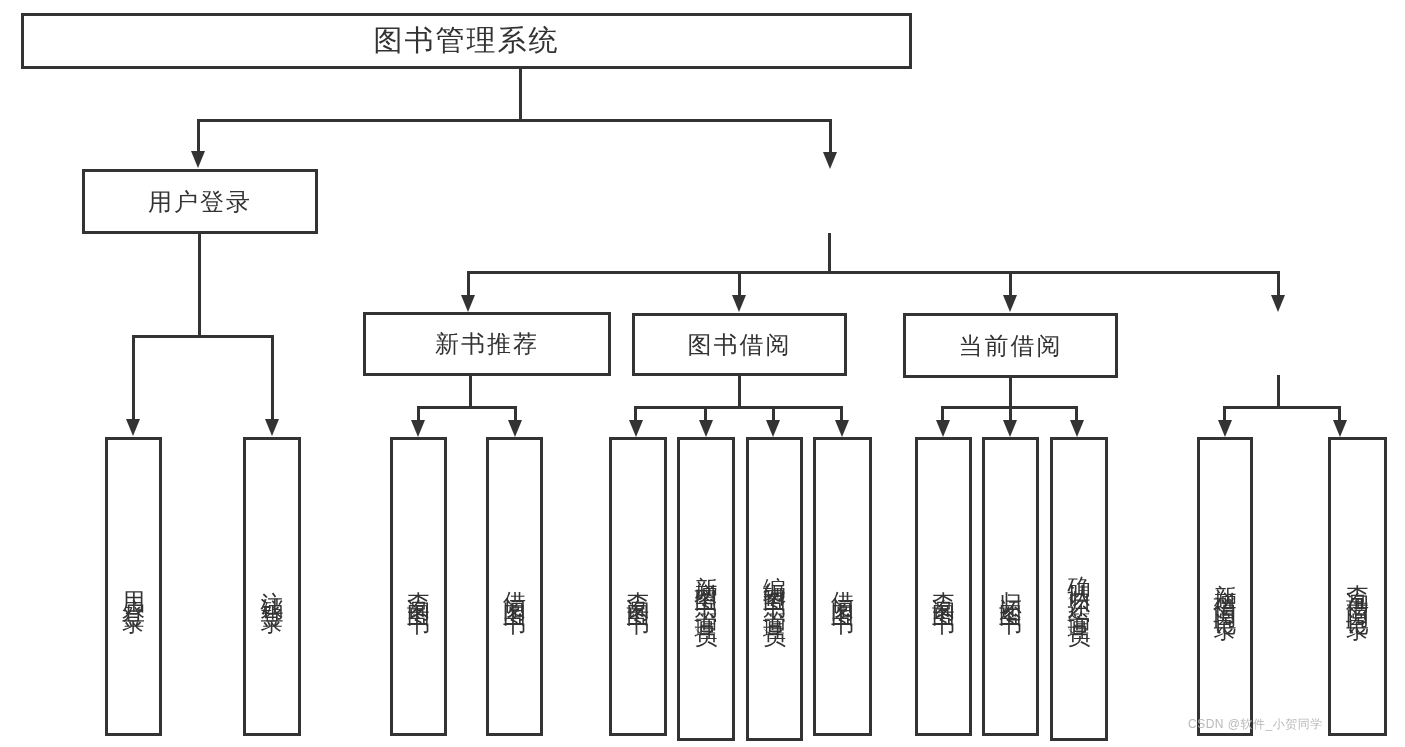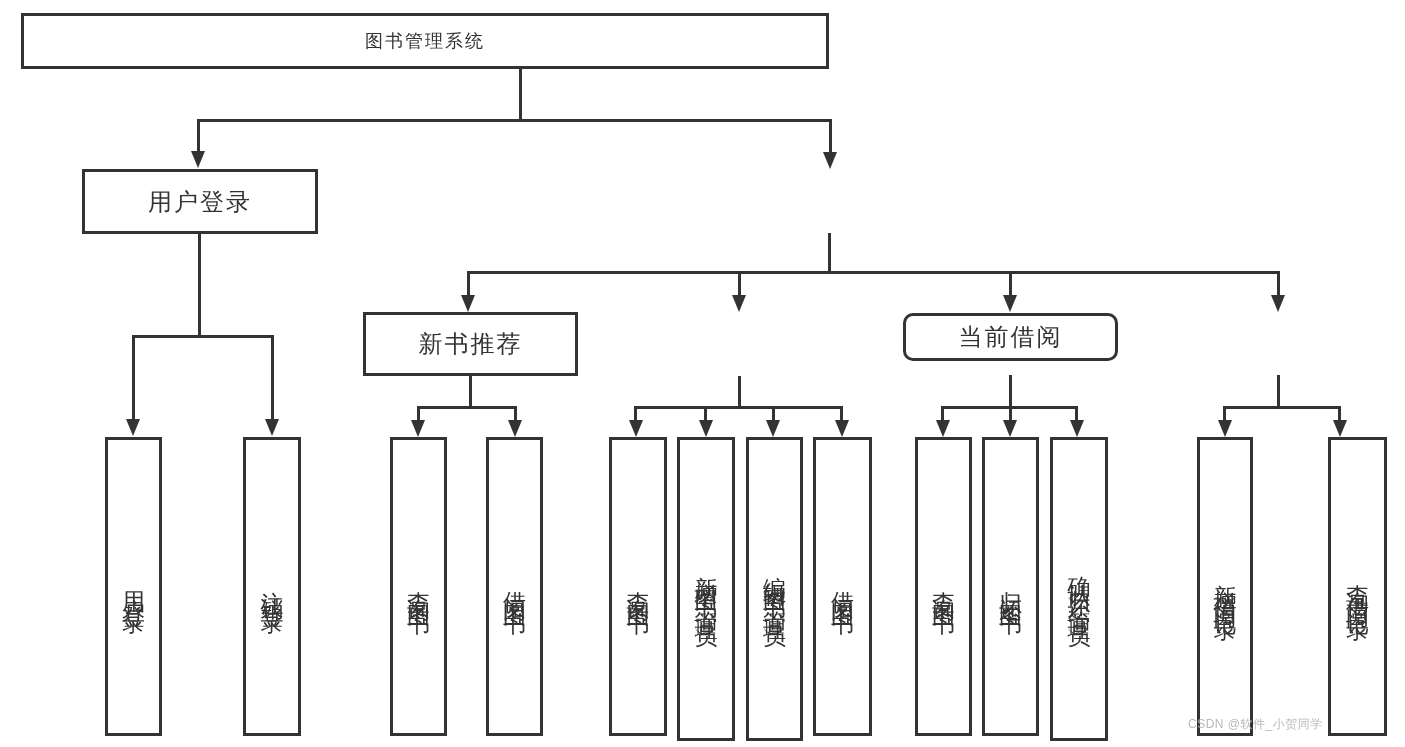--- a/index.html
+++ b/index.html
@@ -57,21 +57,21 @@
     white-space:nowrap;
     z-index:10;
     letter-spacing:0.5px;
   }
 </style>
 </head>
 <body>
 
 <div class="canvas">
 
-  <div class="box hbox" style="left:21px;top:13px;width:808px;height:56px;font-size:18px;">
+  <div class="box hbox" style="left:21px;top:13px;width:891px;height:56px;font-size:29px;">
     <span>图书管理系统</span>
   </div>
 
   <div class="seg" style="left:519px;top:69px;width:3px;height:53px;"></div>
   <div class="seg" style="left:197px;top:119px;width:635px;height:3px;"></div>
 
   <div class="seg" style="left:197px;top:119px;width:3px;height:34px;"></div>
   <div class="arrow" style="left:191px;top:151px;"></div>
   <div class="seg" style="left:829px;top:119px;width:3px;height:35px;"></div>
   <div class="arrow" style="left:823px;top:152px;"></div>
@@ -91,24 +91,27 @@
   <div class="seg" style="left:467px;top:271px;width:813px;height:3px;"></div>
   <div class="seg" style="left:467px;top:271px;width:3px;height:26px;"></div>
   <div class="arrow" style="left:461px;top:295px;"></div>
   <div class="seg" style="left:738px;top:271px;width:3px;height:26px;"></div>
   <div class="arrow" style="left:732px;top:295px;"></div>
   <div class="seg" style="left:1009px;top:271px;width:3px;height:26px;"></div>
   <div class="arrow" style="left:1003px;top:295px;"></div>
   <div class="seg" style="left:1277px;top:271px;width:3px;height:26px;"></div>
   <div class="arrow" style="left:1271px;top:295px;"></div>
 
-  <div class="box hbox" style="left:363px;top:312px;width:215px;height:64px;">
+  <div class="box hbox" style="left:363px;top:312px;width:248px;height:64px;">
     <span>新书推荐</span>
   </div>
-  <div class="box hbox" style="left:903px;top:313px;width:215px;height:48px;border-radius:10px;">
+  <div class="box hbox" style="left:632px;top:313px;width:215px;height:63px;">
+    <span>图书借阅</span>
+  </div>
+  <div class="box hbox" style="left:903px;top:313px;width:215px;height:65px;">
     <span>当前借阅</span>
   </div>
 
   <div class="seg" style="left:469px;top:376px;width:3px;height:33px;"></div>
   <div class="seg" style="left:417px;top:406px;width:100px;height:3px;"></div>
   <div class="seg" style="left:417px;top:406px;width:3px;height:16px;"></div>
   <div class="arrow" style="left:411px;top:420px;"></div>
   <div class="seg" style="left:514px;top:406px;width:3px;height:16px;"></div>
   <div class="arrow" style="left:508px;top:420px;"></div>
 

